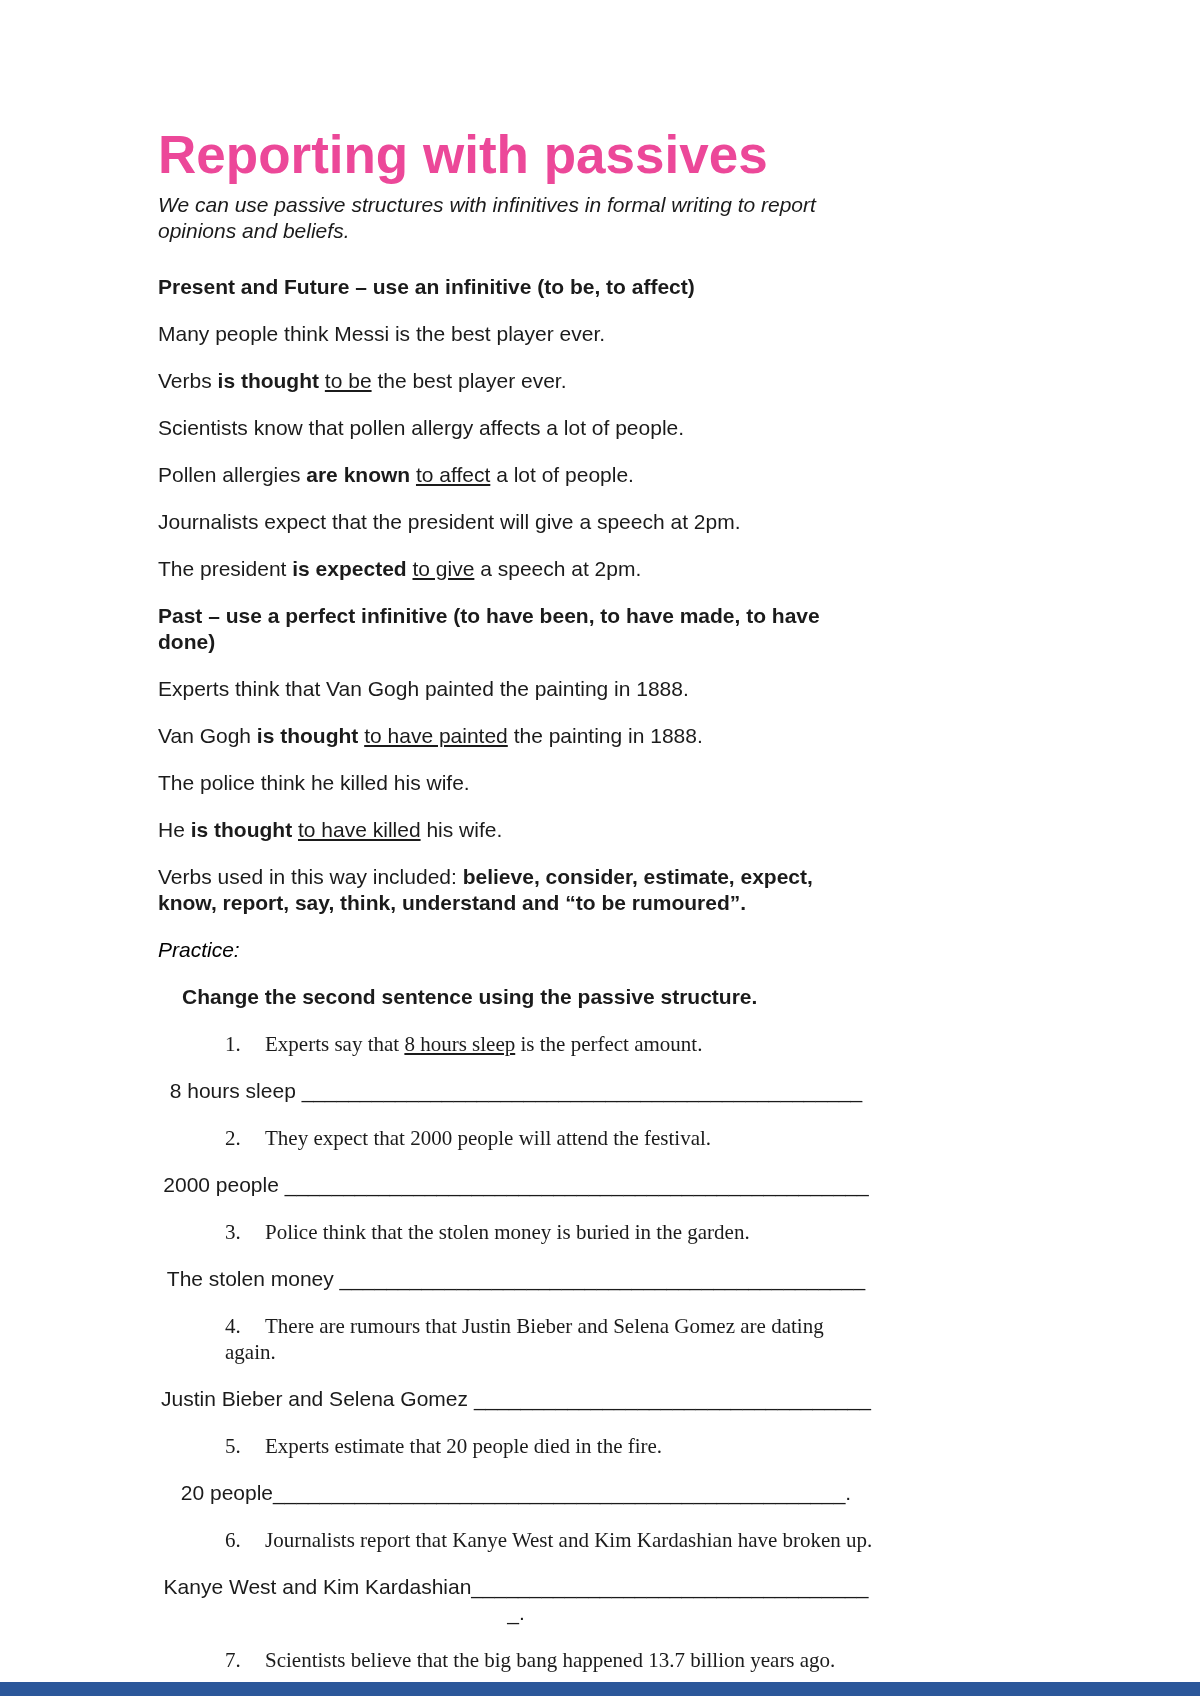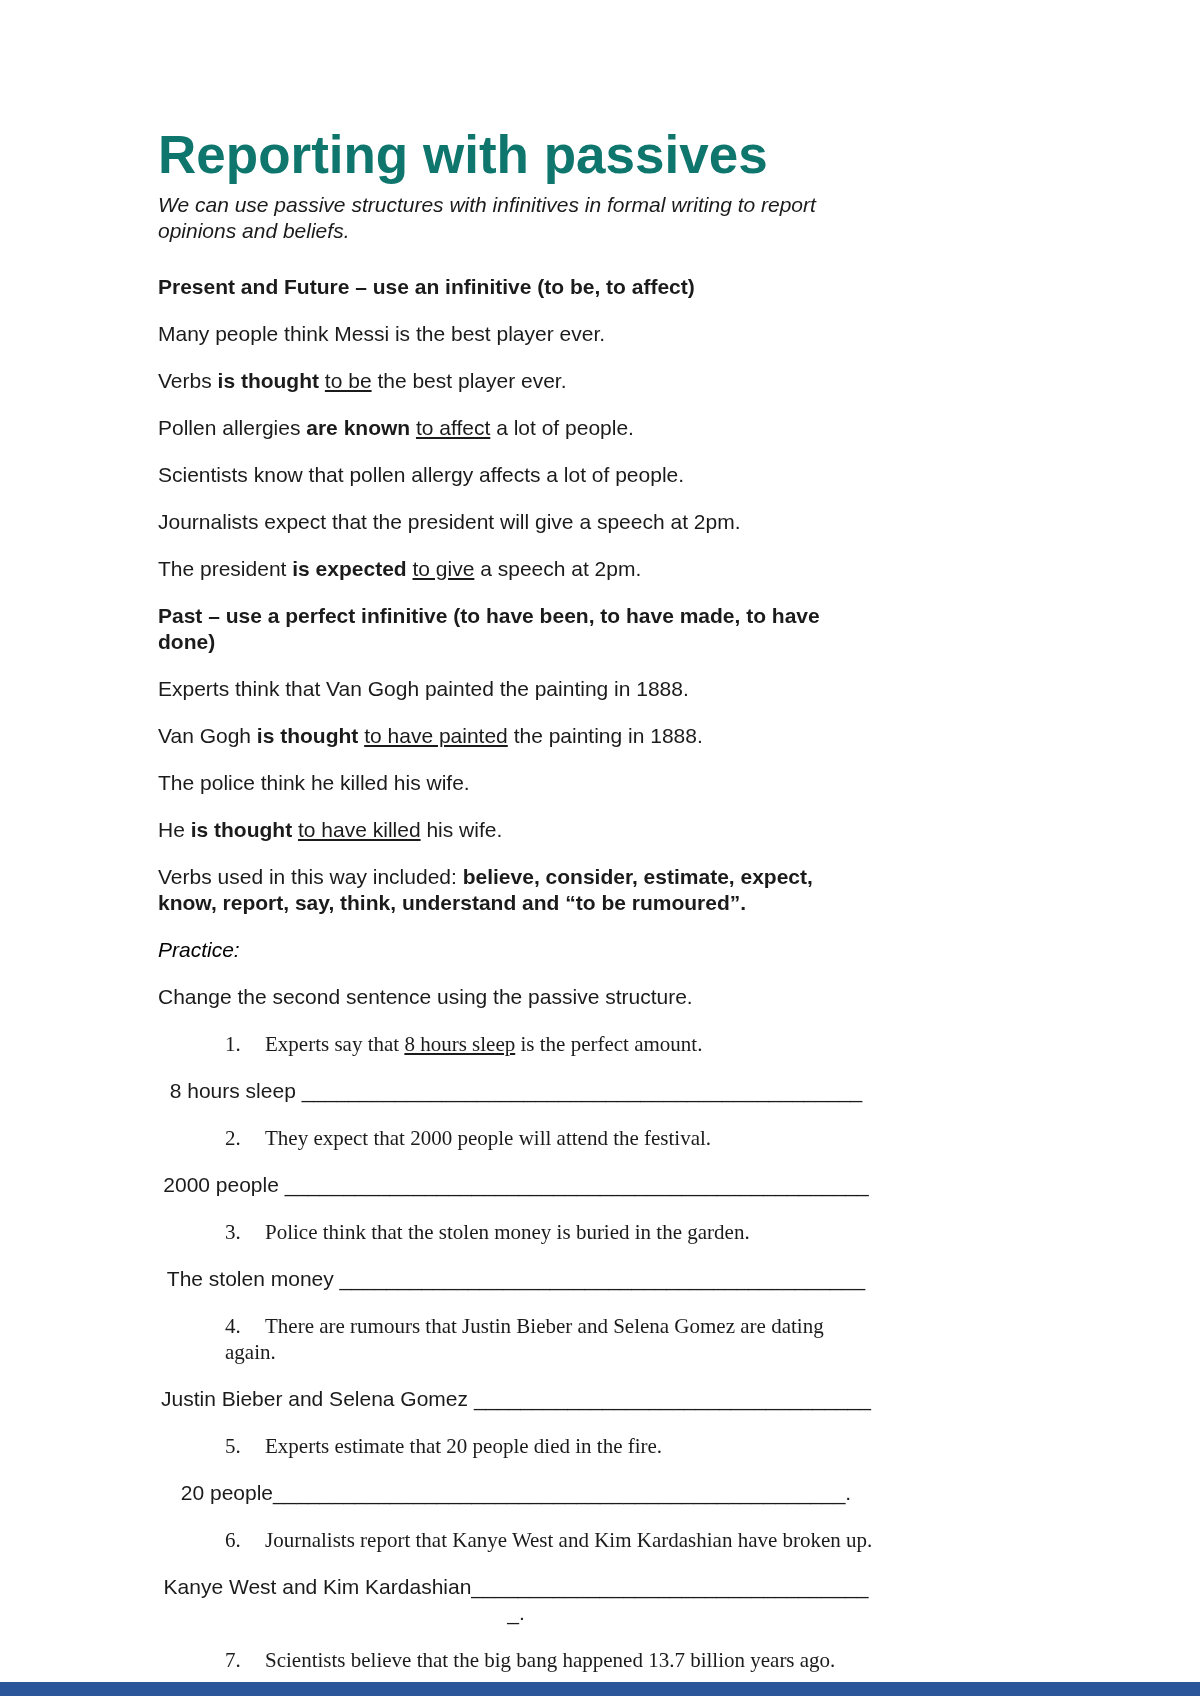--- a/index.html
+++ b/index.html
@@ -17,31 +17,31 @@
     width: 1200px;
     padding: 126px 326px 0 158px;
     font-size: 21px;
     line-height: 26px;
   }
   .doc-title {
     font-size: 53px;
     line-height: 58px;
     font-weight: 700;
     margin: 0 0 8px 0;
-    color: #0f766e;
+    color: #ec4899;
   }
   .doc-subtitle {
     font-style: italic;
     margin: 0 0 30px 0;
   }
   .block { margin: 0 0 21px 0; }
   p.block { margin-top: 0; }
   .section-heading { font-weight: 700; }
   .practice-label { font-style: italic; color: #000000; }
-  .instruction { font-weight: 400; }
+  .instruction { font-weight: 700; margin-left: 24px; }
   .item { padding-left: 67px; font-family: Liberation Serif, serif; }
   .item .num { display: inline-block; min-width: 40px; }
   .answer { word-break: break-all; text-align: center; }
   .b { font-weight: 700; }
   .u { text-decoration: underline; }
   .footer-bar {
     position: absolute;
     left: 0; bottom: 0;
     width: 1200px; height: 14px;
     background: #2b579a;
@@ -50,22 +50,22 @@
 </head>
 <body>
 
 <div class="doc">
   <h1 class="doc-title">Reporting with passives</h1>
   <p class="doc-subtitle">We can use passive structures with infinitives in formal writing to report opinions and beliefs.</p>
   <div>
       <p class="block section-heading"><span>Present and Future – use an infinitive (to be, to affect)</span></p>
       <p class="block para"><span>Many people think Messi is the best player ever.</span></p>
       <p class="block para"><span>Verbs </span><span class="b">is thought </span><span class="u">to be</span><span> the best player ever.</span></p>
+      <p class="block para"><span>Scientists know that pollen allergy affects a lot of people.</span></p>
       <p class="block para"><span>Pollen allergies </span><span class="b">are known </span><span class="u">to affect</span><span> a lot of people.</span></p>
-      <p class="block para"><span>Scientists know that pollen allergy affects a lot of people.</span></p>
       <p class="block para"><span>Journalists expect that the president will give a speech at 2pm.</span></p>
       <p class="block para"><span>The president </span><span class="b">is expected </span><span class="u">to give</span><span> a speech at 2pm.</span></p>
       <p class="block section-heading"><span>Past – use a perfect infinitive (to have been, to have made, to have done)</span></p>
       <p class="block para"><span>Experts think that Van Gogh painted the painting in 1888.</span></p>
       <p class="block para"><span>Van Gogh </span><span class="b">is thought </span><span class="u">to have painted</span><span> the painting in 1888.</span></p>
       <p class="block para"><span>The police think he killed his wife.</span></p>
       <p class="block para"><span>He </span><span class="b">is thought </span><span class="u">to have killed</span><span> his wife.</span></p>
       <p class="block para"><span>Verbs used in this way included: </span><span class="b">believe, consider, estimate, expect, know, report, say, think, understand and “to be rumoured”.</span></p>
       <p class="block practice-label"><span>Practice:</span></p>
       <p class="block instruction"><span>Change the second sentence using the passive structure.</span></p>

